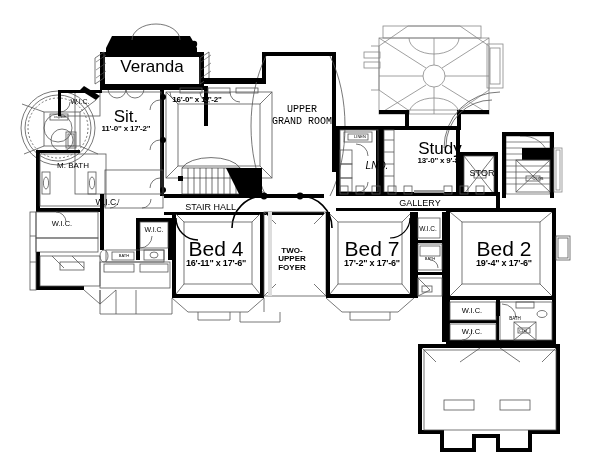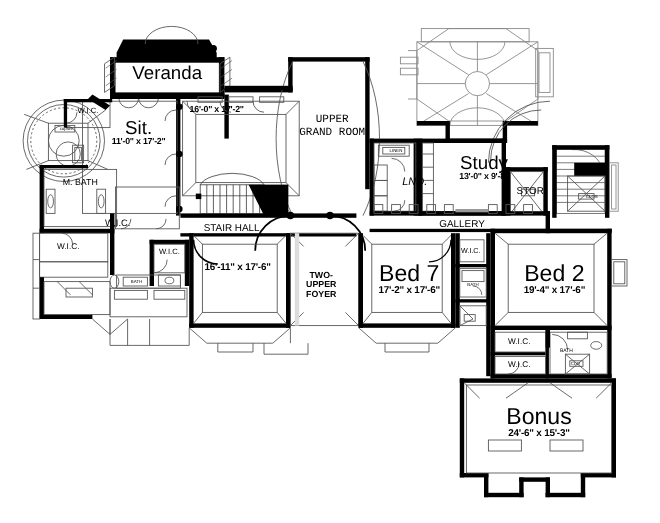--- a/index.html
+++ b/index.html
@@ -506,37 +506,34 @@
   <div class="room-label lbl-lg" style="left:148px; top:96px; width:98px;">
     <span class="room-dim">16'-0" x 17'-2"</span>
   </div>
 
   <div class="room-label lbl-lg" style="left:400px; top:140px; width:80px;">
     <span class="room-name">Study</span>
     <span class="room-dim">13'-0" x 9'-8"</span>
   </div>
 
   <div class="room-label lbl-xl" style="left:172px; top:238px; width:88px;">
+    <span class="room-name">Bed 4</span>
     <span class="room-dim">16'-11" x 17'-6"</span>
   </div>
 
   <div class="room-label lbl-xl" style="left:330px; top:238px; width:84px;">
     <span class="room-name">Bed 7</span>
     <span class="room-dim">17'-2" x 17'-6"</span>
   </div>
 
   <div class="room-label lbl-xl" style="left:462px; top:238px; width:84px;">
     <span class="room-name">Bed 2</span>
     <span class="room-dim">19'-4" x 17'-6"</span>
   </div>
 
-  <div class="room-label lbl-xl" style="left:438px; top:368px; width:104px;">
-    <span class="room-name">Bonus</span>
-    <span class="room-dim">24'-6" x 15'-3"</span>
-  </div>
 
   <div class="caps-label multi-line" style="left:254px; top:104px; width:96px; font-size:10px;">
     <span style="white-space:pre-line;font-family:Liberation Mono, monospace;">UPPER
 GRAND ROOM</span>
   </div>
 
   <div class="caps-label" style="left:156px; top:202px; width:80px; font-size:9px;text-align:right;">
     <span>STAIR HALL</span>
   </div>
 

